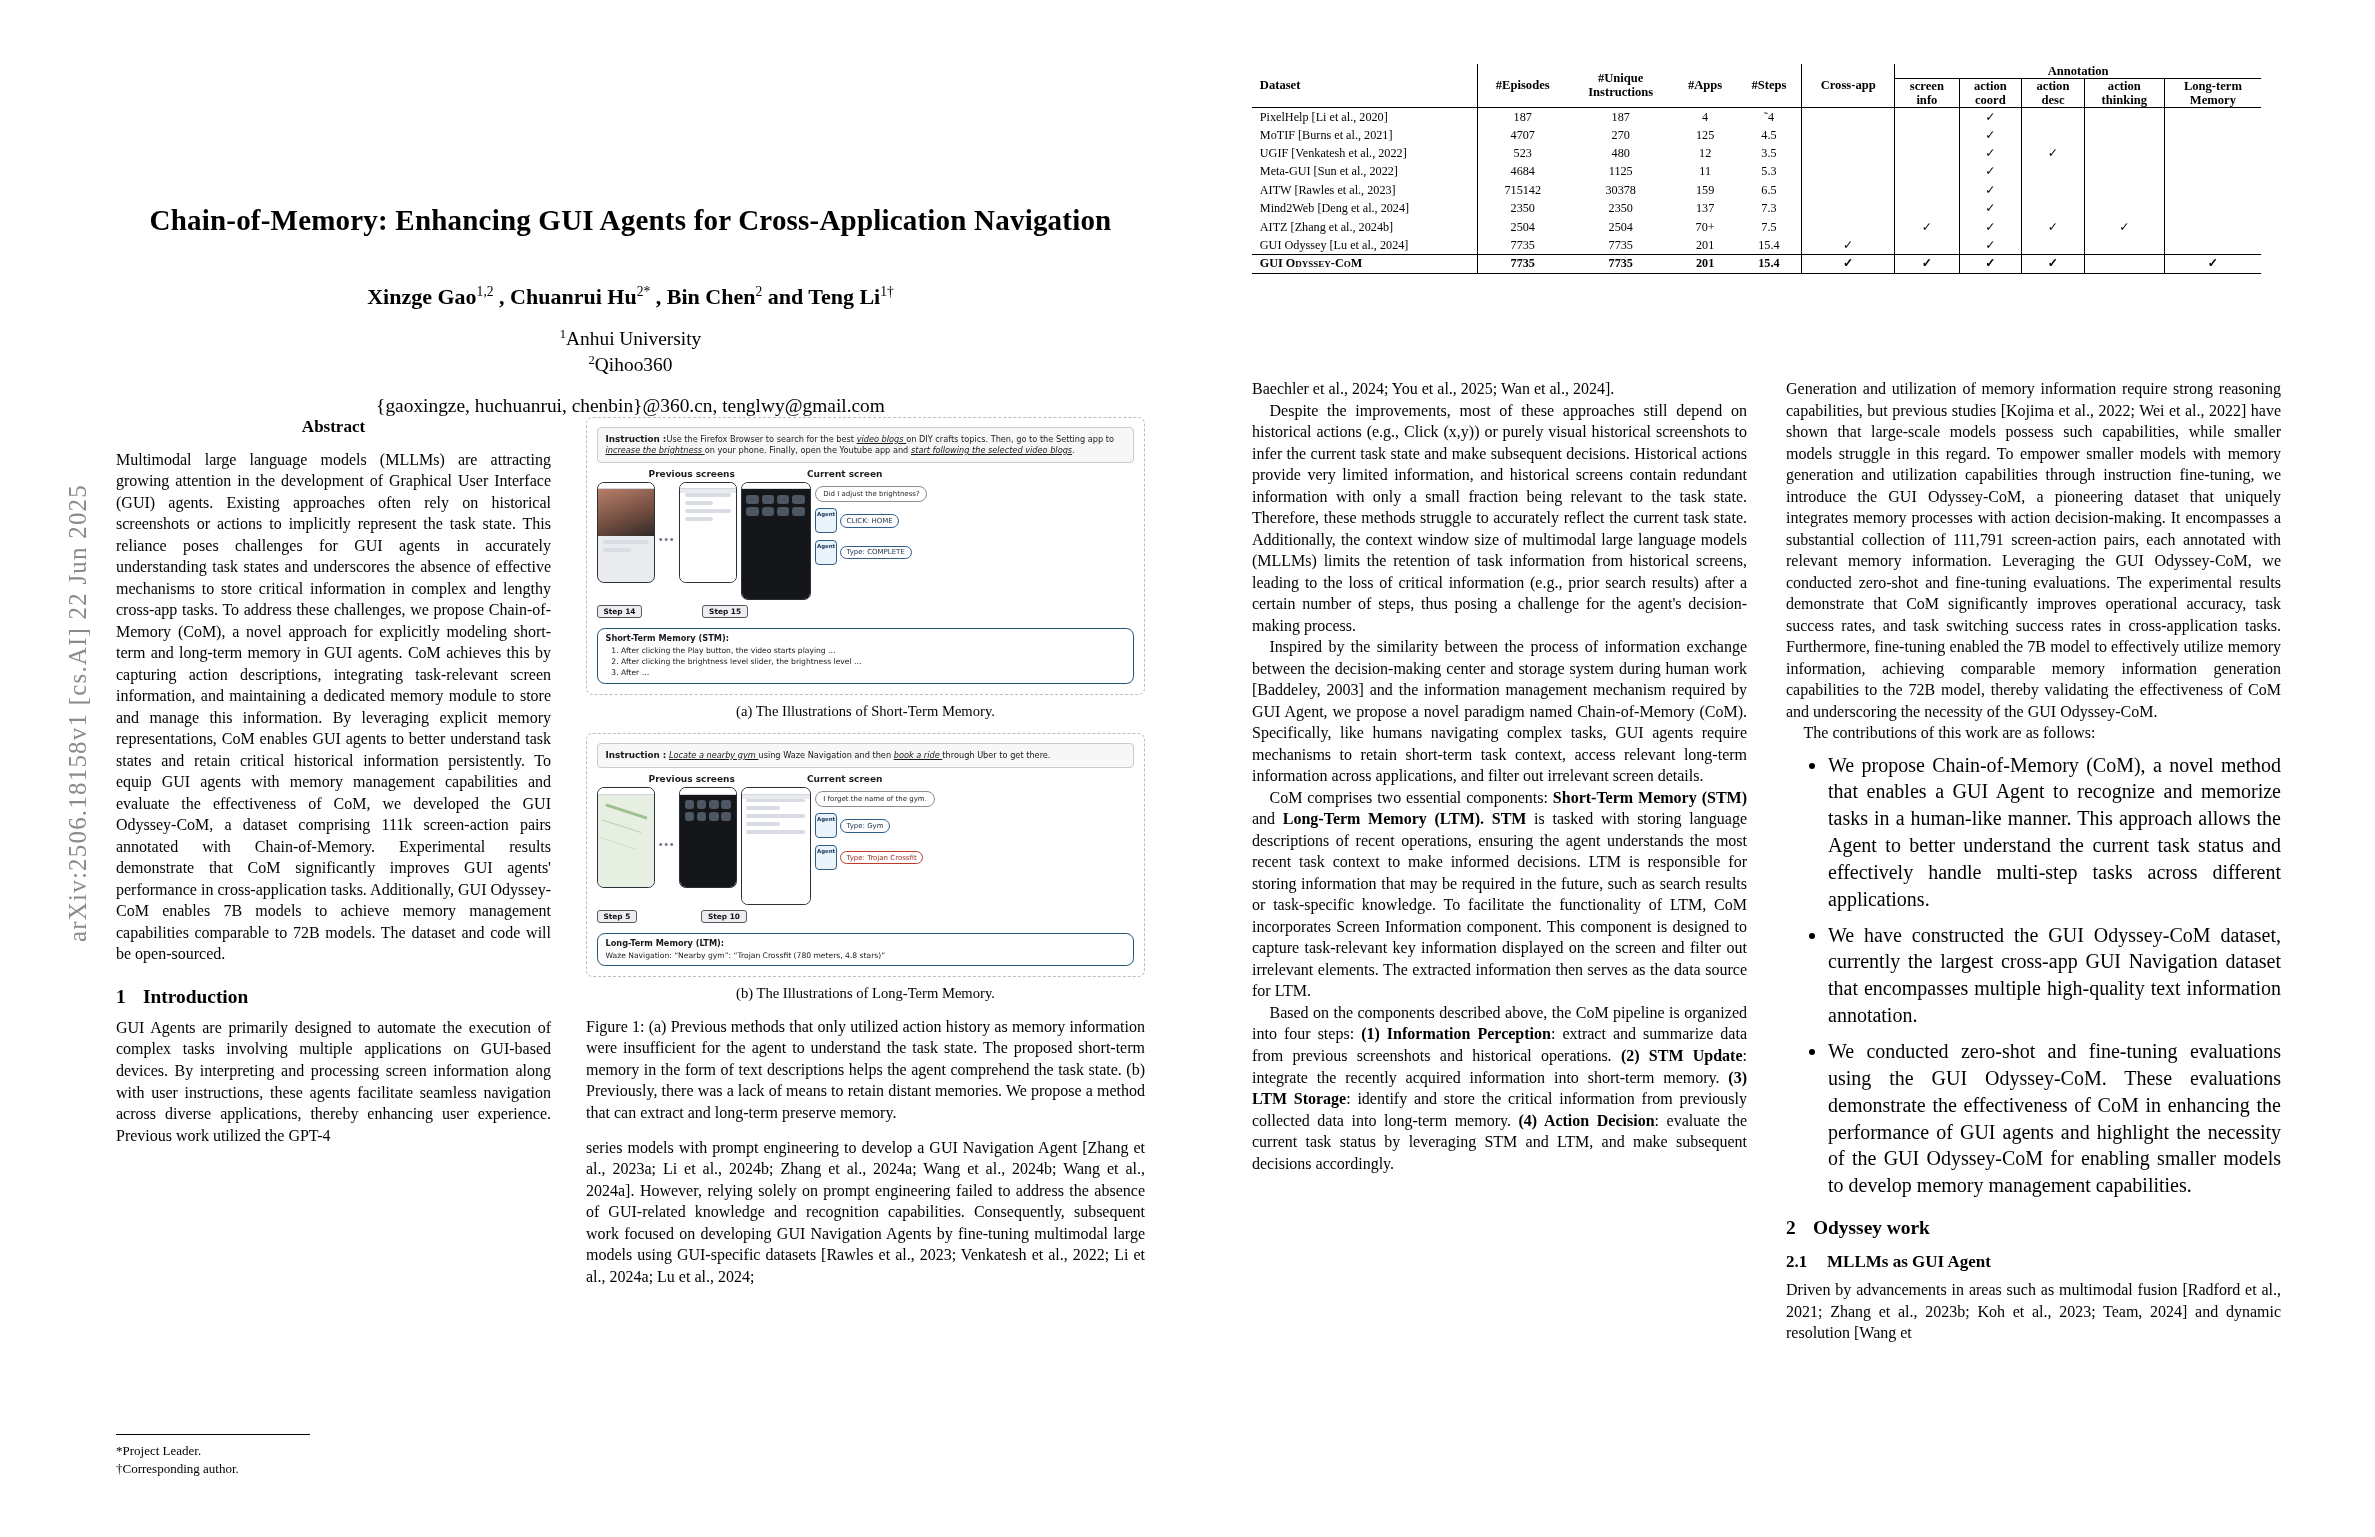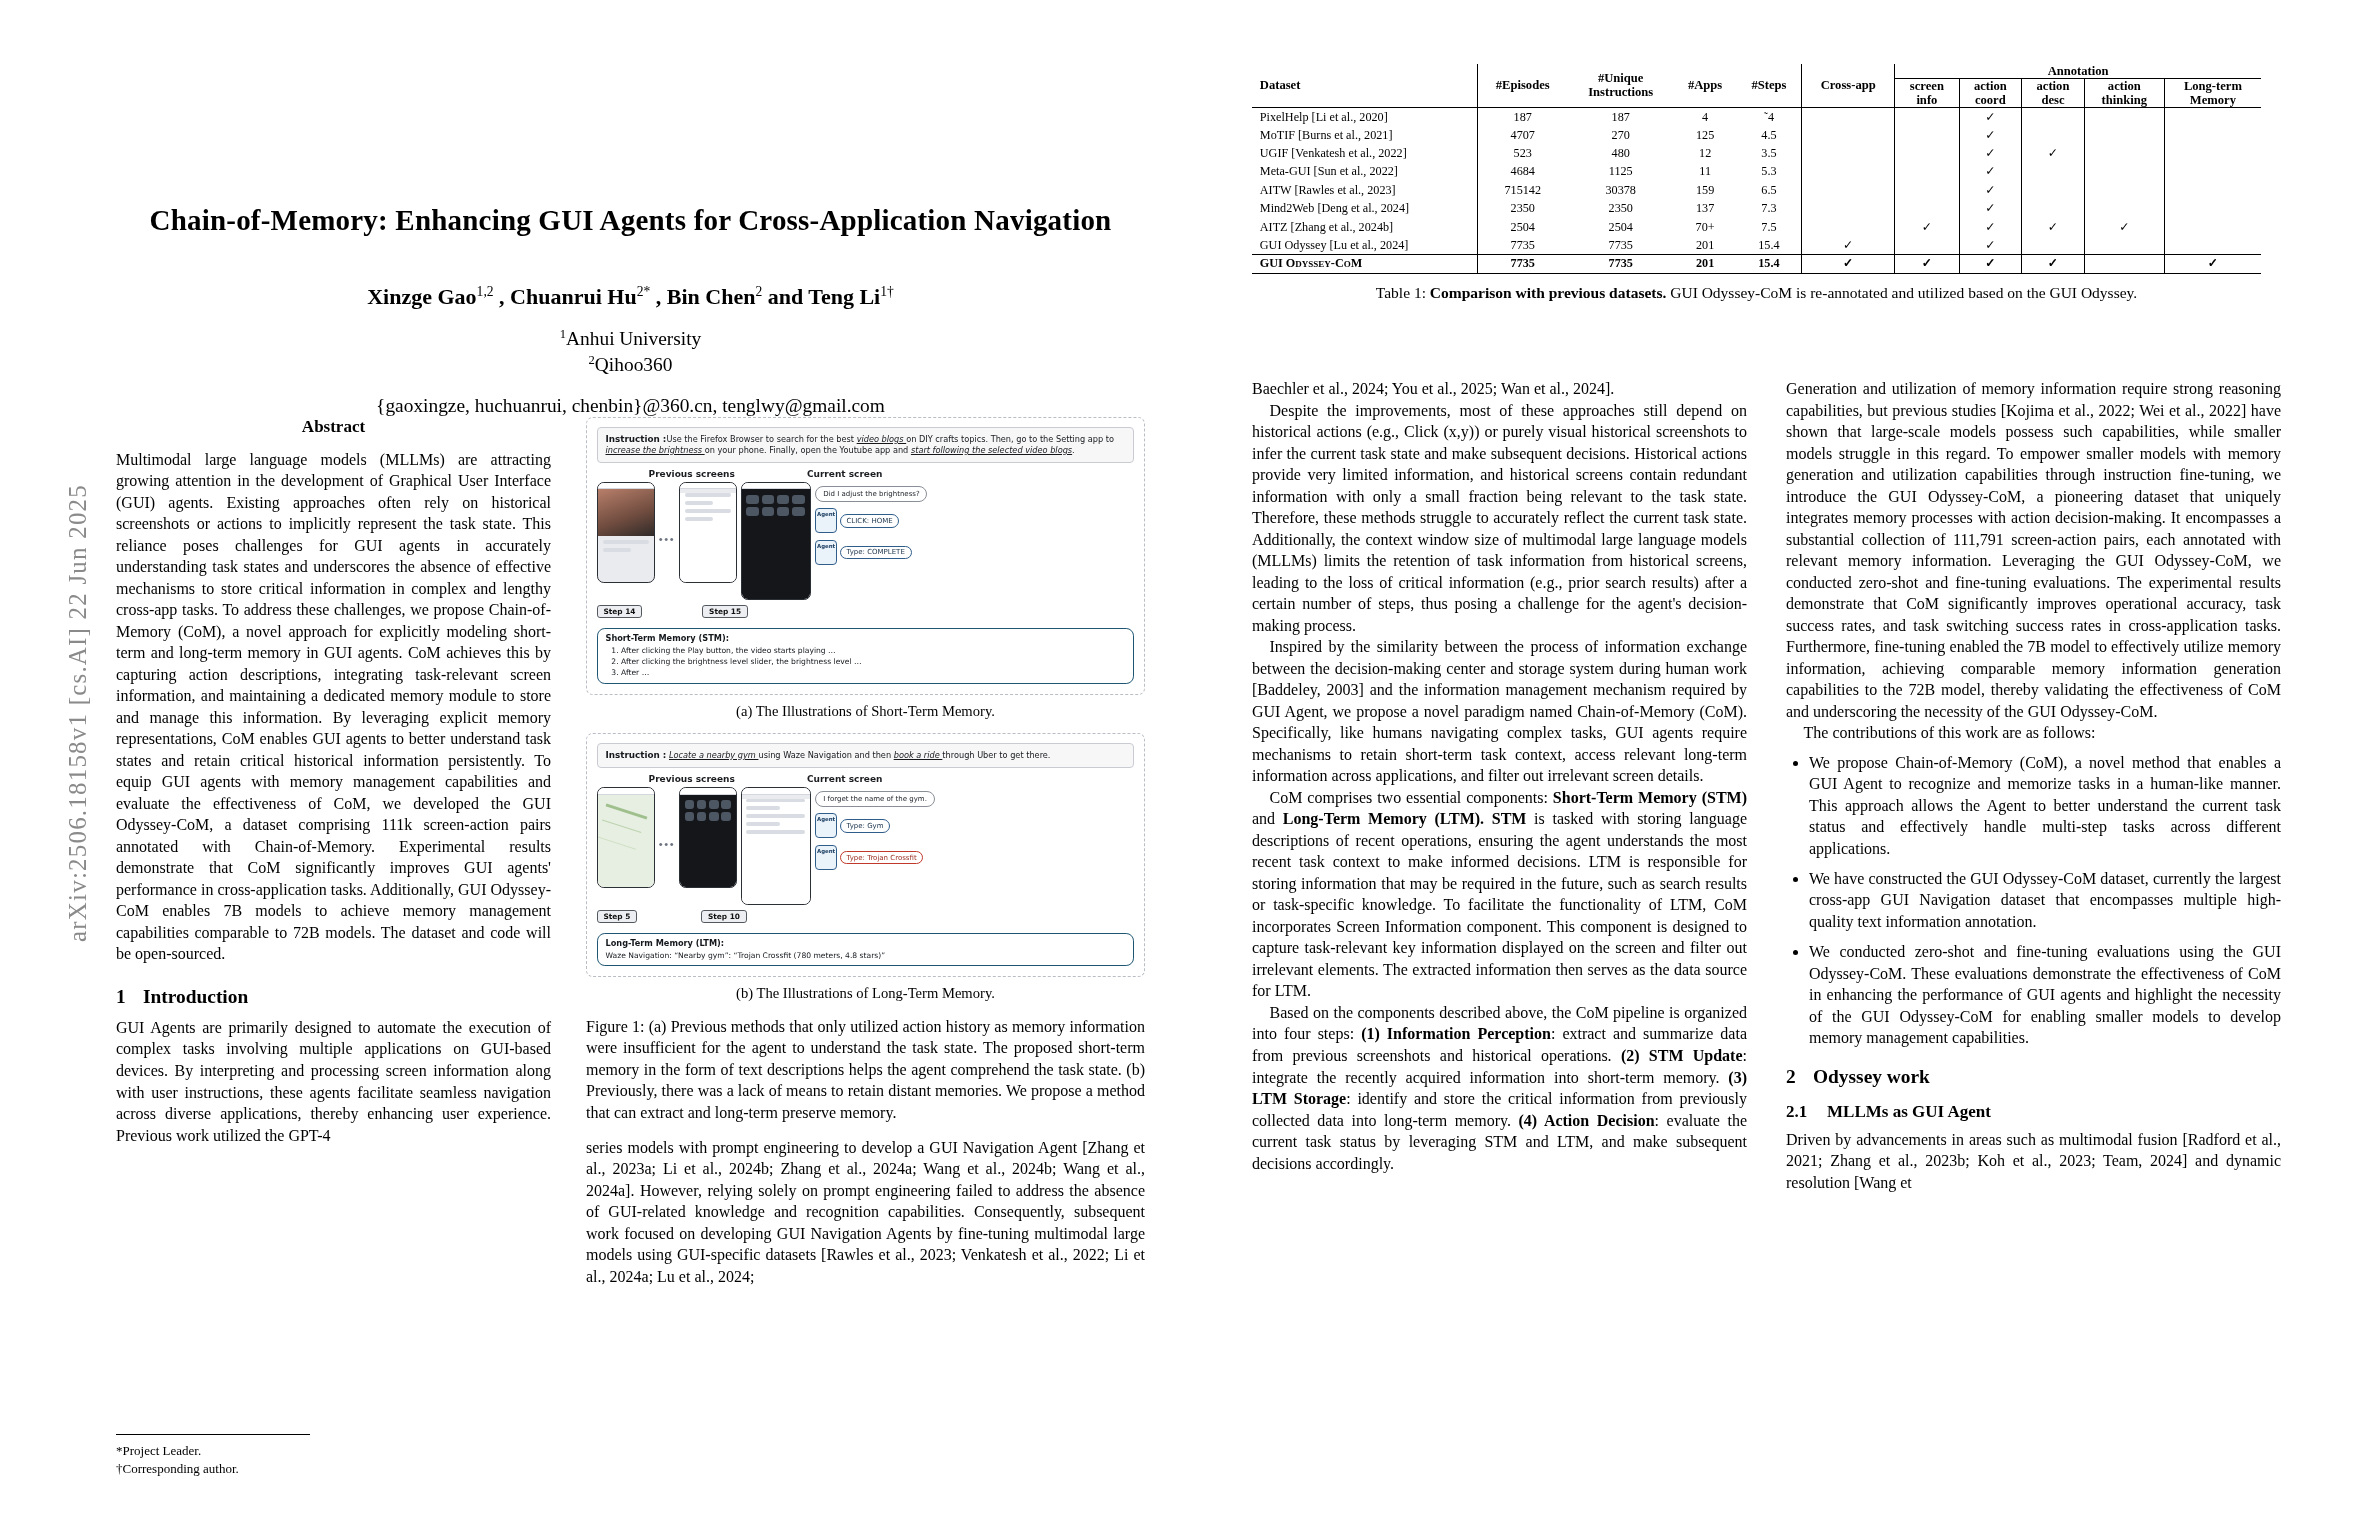--- a/index.html
+++ b/index.html
@@ -235,21 +235,21 @@
   .tbl-cap b{ font-weight:bold; }
 
   .two-col{
     position:absolute; left:0; top:320px; width:1029px; height:1116px;
     display:flex; gap:39px;
   }
   .col{ width:495px; }
   .col p{ margin:0; font-size:16px; line-height:1.345; text-align:justify; hyphens:auto; }
   .col p + p{ text-indent:17.5px; }
   .col ul{ margin:7.8px 0 0 0; padding-left:23px; }
-  .col li{ font-size:16px; line-height:1.345; text-align:justify; margin-bottom:8.7px; }
+  .col li{ font-size:20px; line-height:1.345; text-align:justify; margin-bottom:8.7px;margin-left:19px; }
   .h2{ font-size:19.4px; font-weight:bold; margin:17.5px 0 7.8px 0; }
   .h3{ font-size:17px; font-weight:bold; margin:13.6px 0 6.8px 0; }
   b{ font-weight:bold; }
 </style>
 </head>
 <body>
 
 <div class="page">
 
   <div class="arxiv-stamp">arXiv:2506.18158v1  [cs.AI]  22 Jun 2025</div>
@@ -587,23 +587,20 @@
             <td class="vl">✓</td>
             <td class="vl">✓</td>
             <td class="vl">✓</td>
             <td class="vl">✓</td>
             <td class="vl"></td>
             <td class="vl">✓</td>
           </tr>
         </tbody>
     </table>
 
-    <div class="tbl-cap">
-      <span>Table 1: </span><b>Comparison with previous datasets.</b><span> GUI Odyssey-CoM is re-annotated and utilized based on the GUI Odyssey.</span>
-    </div>
 
     <div class="two-col">
 
       <div class="col">
         <p>Baechler et al., 2024; You et al., 2025; Wan et al., 2024].</p>
         <p>Despite the improvements, most of these approaches still depend on historical actions (e.g., Click (x,y)) or purely visual historical screenshots to infer the current task state and make subsequent decisions. Historical actions provide very limited information, and historical screens contain redundant information with only a small fraction being relevant to the task state. Therefore, these methods struggle to accurately reflect the current task state. Additionally, the context window size of multimodal large language models (MLLMs) limits the retention of task information from historical screens, leading to the loss of critical information (e.g., prior search results) after a certain number of steps, thus posing a challenge for the agent's decision-making process.</p>
         <p>Inspired by the similarity between the process of information exchange between the decision-making center and storage system during human work [Baddeley, 2003] and the information management mechanism required by GUI Agent, we propose a novel paradigm named Chain-of-Memory (CoM). Specifically, like humans navigating complex tasks, GUI agents require mechanisms to retain short-term task context, access relevant long-term information across applications, and filter out irrelevant screen details.</p>
         <p>
           <span>CoM comprises two essential components: </span><b>Short-Term Memory (STM)</b><span> and </span><b>Long-Term Memory (LTM)</b><b>. STM</b><span> is tasked with storing language descriptions of recent operations, ensuring the agent understands the most recent task context to make informed decisions. LTM is responsible for storing information that may be required in the future, such as search results or task-specific knowledge. To facilitate the functionality of LTM, CoM incorporates Screen Information component. This component is designed to capture task-relevant key information displayed on the screen and filter out irrelevant elements. The extracted information then serves as the data source for LTM.</span>
         </p>

